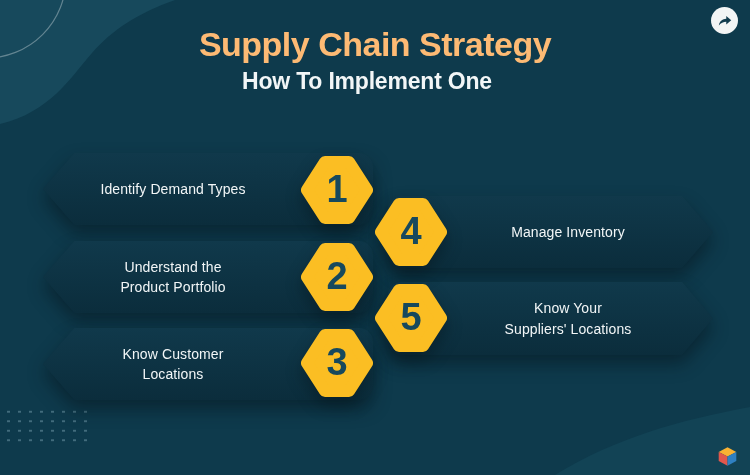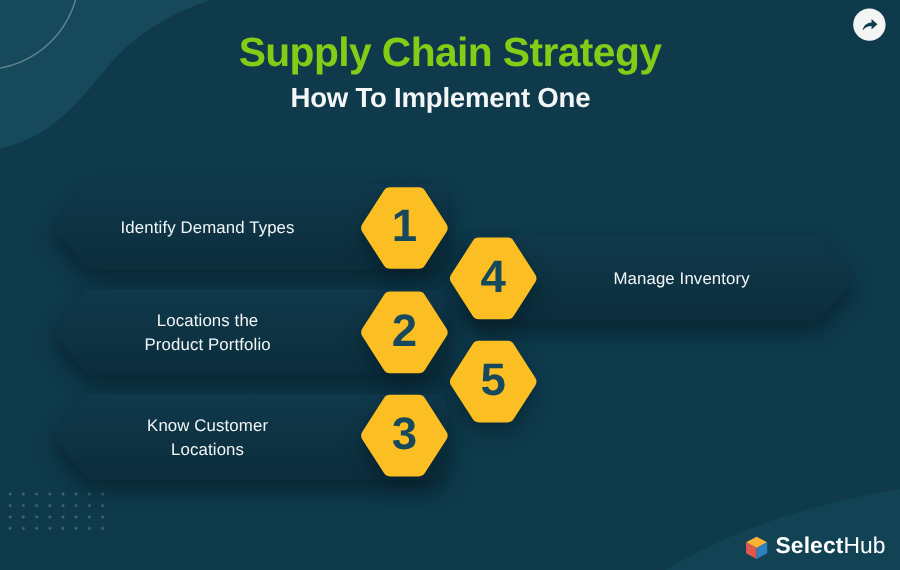--- a/index.html
+++ b/index.html
@@ -7,21 +7,21 @@
     position:relative; width:750px; height:475px; overflow:hidden;
     background:#0E3A4C;
     font-family:"Liberation Sans", sans-serif;
   }
   .bg-deco { position:absolute; inset:0; pointer-events:none; }
 
   
   .header { position:absolute; top:26px; left:0; width:100%; text-align:center; }
   .title {
     font-size:34px; font-weight:bold; letter-spacing:-0.5px;
-    color:#84cc16; margin:0; line-height:1.1;
+    color:#fdba74; margin:0; line-height:1.1;
   }
   .subtitle {
     font-size:23px; font-weight:bold; letter-spacing:-0.2px;
     color:#F2F6F7; margin:6px 16px 0 0; line-height:1.1;
   }
 
   
   .share-btn {
     position:absolute; top:7px; left:711px; width:27px; height:27px;
     background:#F3F5F5; border-radius:50%;
@@ -101,38 +101,44 @@
   </div>
 
   <div class="shadow" style="left:43px; top:153px; width:330px; height:72px;">
     <div class="bar left">
       <div class="bar-label">Identify Demand Types</div>
     </div>
   </div>
 
   <div class="shadow" style="left:43px; top:241px; width:330px; height:72px;">
     <div class="bar left">
-      <div class="bar-label">Locations the
+      <div class="bar-label">Understand the
 Product Portfolio</div>
     </div>
   </div>
 
   <div class="shadow" style="left:388px; top:196px; width:325px; height:72px;">
     <div class="bar right">
       <div class="bar-label">Manage Inventory</div>
     </div>
   </div>
 
   <div class="shadow" style="left:43px; top:328px; width:330px; height:72px;">
     <div class="bar left">
       <div class="bar-label">Know Customer
 Locations</div>
     </div>
   </div>
 
+  <div class="shadow" style="left:388px; top:282px; width:325px; height:73px;">
+    <div class="bar right">
+      <div class="bar-label">Know Your
+Suppliers' Locations</div>
+    </div>
+  </div>
 
   <div class="hex" style="left:297px; top:152px;">
     <svg viewBox="0 0 80 76">
       <path class="hexpath" d="M10,38 L28,10 L52,10 L70,38 L52,66 L28,66 Z"></path>
     </svg>
     <div class="hex-num">1</div>
   </div>
 
   <div class="hex" style="left:297px; top:239px;">
     <svg viewBox="0 0 80 76">
@@ -161,16 +167,15 @@
     </svg>
     <div class="hex-num">5</div>
   </div>
 
   <div class="logo">
     <svg width="21" height="21" viewBox="0 0 21 21">
       <path d="M10.5,1.2 L19.3,5.9 L10.5,10.6 L1.7,5.9 Z" fill="#F9B233"></path>
       <path d="M1.7,5.9 L10.5,10.6 L10.5,19.8 L1.7,15.1 Z" fill="#E2574C"></path>
       <path d="M19.3,5.9 L10.5,10.6 L10.5,19.8 L19.3,15.1 Z" fill="#2F80C2"></path>
     </svg>
-    <span class="logo-text"><span class="bold">Select</span><span>Hub</span></span>
   </div>
 
 </div>
 
 </body></html>

